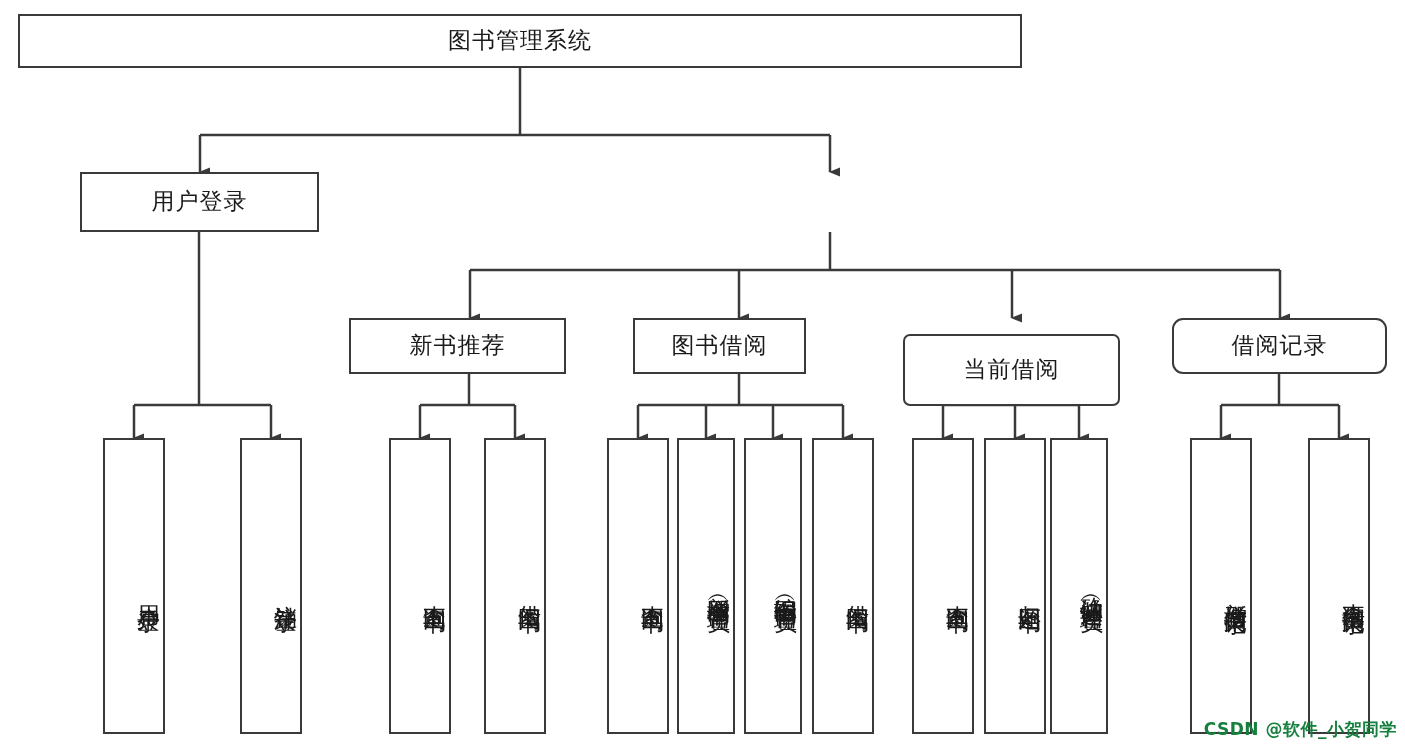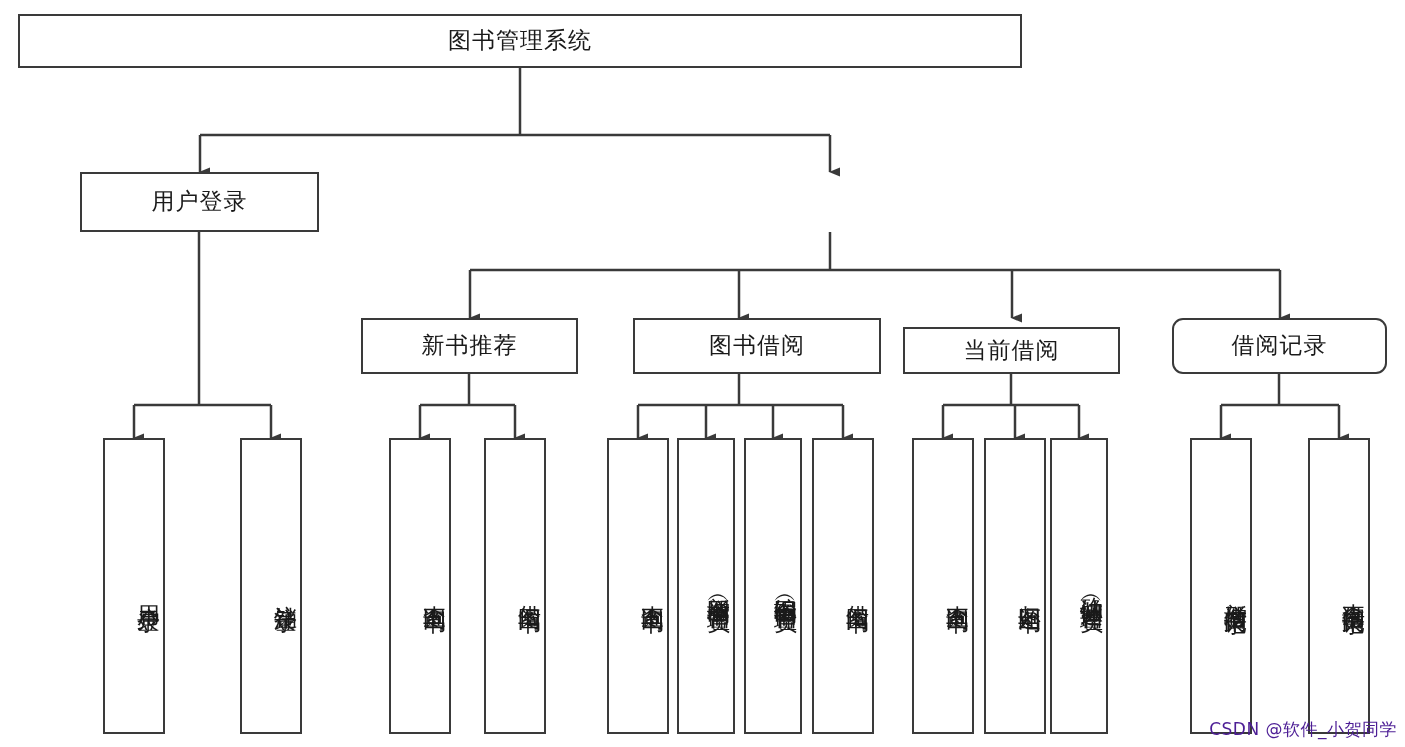--- a/index.html
+++ b/index.html
@@ -58,24 +58,25 @@
     overflow: hidden;
   }
   .node-v.pad-tight {
     padding-top: 4px;
   }
   .watermark {
     position: absolute;
     right: 8px;
     bottom: 6px;
     font-size: 17px;
-    color: #4c1d95;
+    color: #15803d;
     letter-spacing: 0.5px;
     white-space: nowrap;
     user-select: none;
+    font-weight: bold;
   }
 </style>
 </head>
 <body>
 
 <div id="diagram-canvas">
 
   <svg id="edge-layer" viewBox="0 0 1405 747" xmlns="http://www.w3.org/2000/svg">
     <defs>
       <marker id="arrowhead" markerWidth="10" markerHeight="11" refX="4.6" refY="10" orient="auto" markerUnits="userSpaceOnUse">
@@ -120,27 +121,27 @@
   </svg>
 
   <div class="node node-h node-root" style="left: 18px; top: 14px; width: 1004px; height: 54px;">
     <span>图书管理系统</span>
   </div>
 
   <div class="node node-h" style="left: 80px; top: 172px; width: 239px; height: 60px;">
     <span>用户登录</span>
   </div>
 
-  <div class="node node-h" style="left: 361px; top: 318px; width: 217px; height: 56px;">
+  <div class="node node-h" style="left: 349px; top: 318px; width: 217px; height: 56px;">
     <span>新书推荐</span>
   </div>
-  <div class="node node-h" style="left: 633px; top: 318px; width: 248px; height: 56px;">
+  <div class="node node-h" style="left: 633px; top: 318px; width: 173px; height: 56px;">
     <span>图书借阅</span>
   </div>
-  <div class="node node-h" style="left: 903px; top: 327px; width: 217px; height: 47px;">
+  <div class="node node-h" style="left: 903px; top: 334px; width: 217px; height: 72px; border-radius: 7px;">
     <span>当前借阅</span>
   </div>
   <div class="node node-h" style="left: 1172px; top: 318px; width: 215px; height: 56px; border-radius: 11px;">
     <span>借阅记录</span>
   </div>
 
   <div class="node node-v" style="left: 103px; top: 438px; width: 62px; height: 296px;">
     <span>用户登录</span>
   </div>
   <div class="node node-v" style="left: 240px; top: 438px; width: 62px; height: 296px;">

